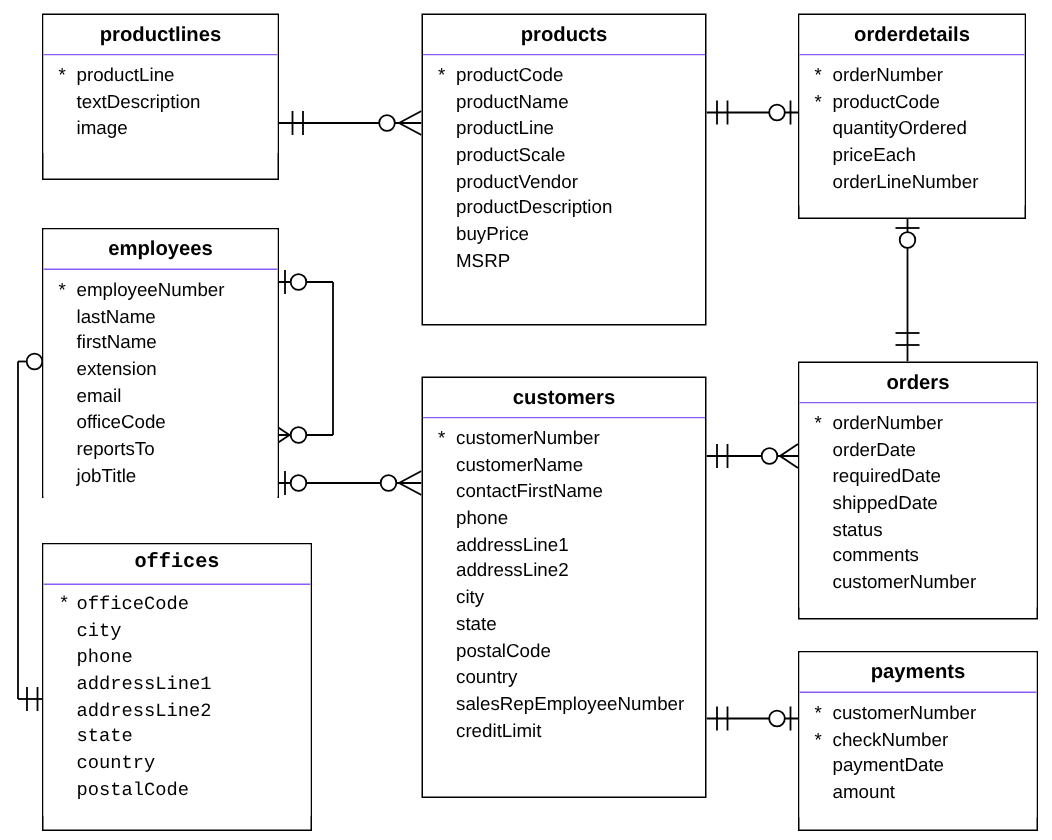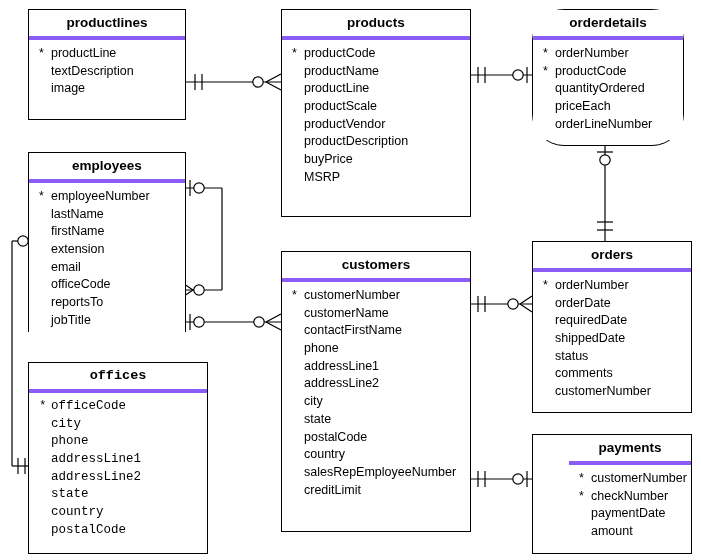--- a/index.html
+++ b/index.html
@@ -30,21 +30,21 @@
     background: #ffffff;
     z-index: 5;
   }
   .entity-title {
     text-align: center;
     font-weight: bold;
     font-size: 13.5px;
     color: #000000;
     line-height: 26px;
     height: 26px;
-    border-bottom: 4px solid #8b5cf6;
+    border-bottom: 1px solid #8b5cf6;
     background: #ffffff;
     white-space: nowrap;
   }
   .attr-list {
     padding: 5px 0 7px 0;
     background: #ffffff;
   }
   .attr {
     font-size: 12.5px;
     color: #000000;
@@ -188,21 +188,21 @@
       </div>
       <div class="attr">
         <span class="pk-star"></span><span class="attr-name">buyPrice</span>
       </div>
       <div class="attr">
         <span class="pk-star"></span><span class="attr-name">MSRP</span>
       </div>
     </div>
   </div>
 
-  <div class="entity" style="left:532px; top:9px; width:152px; height:137px;border-radius:32px;">
+  <div class="entity" style="left:532px; top:9px; width:152px; height:137px;">
     <div class="entity-title">orderdetails</div>
     <div class="attr-list">
       <div class="attr">
         <span class="pk-star">*</span><span class="attr-name">orderNumber</span>
       </div>
       <div class="attr">
         <span class="pk-star">*</span><span class="attr-name">productCode</span>
       </div>
       <div class="attr">
         <span class="pk-star"></span><span class="attr-name">quantityOrdered</span>
@@ -338,21 +338,21 @@
       </div>
       <div class="attr">
         <span class="pk-star"></span><span class="attr-name">country</span>
       </div>
       <div class="attr">
         <span class="pk-star"></span><span class="attr-name">postalCode</span>
       </div>
     </div>
   </div>
 
-  <div class="entity" style="left:532px; top:434px; width:160px; height:120px;padding-left:36px;">
+  <div class="entity" style="left:532px; top:434px; width:160px; height:120px;">
     <div class="entity-title">payments</div>
     <div class="attr-list">
       <div class="attr">
         <span class="pk-star">*</span><span class="attr-name">customerNumber</span>
       </div>
       <div class="attr">
         <span class="pk-star">*</span><span class="attr-name">checkNumber</span>
       </div>
       <div class="attr">
         <span class="pk-star"></span><span class="attr-name">paymentDate</span>

